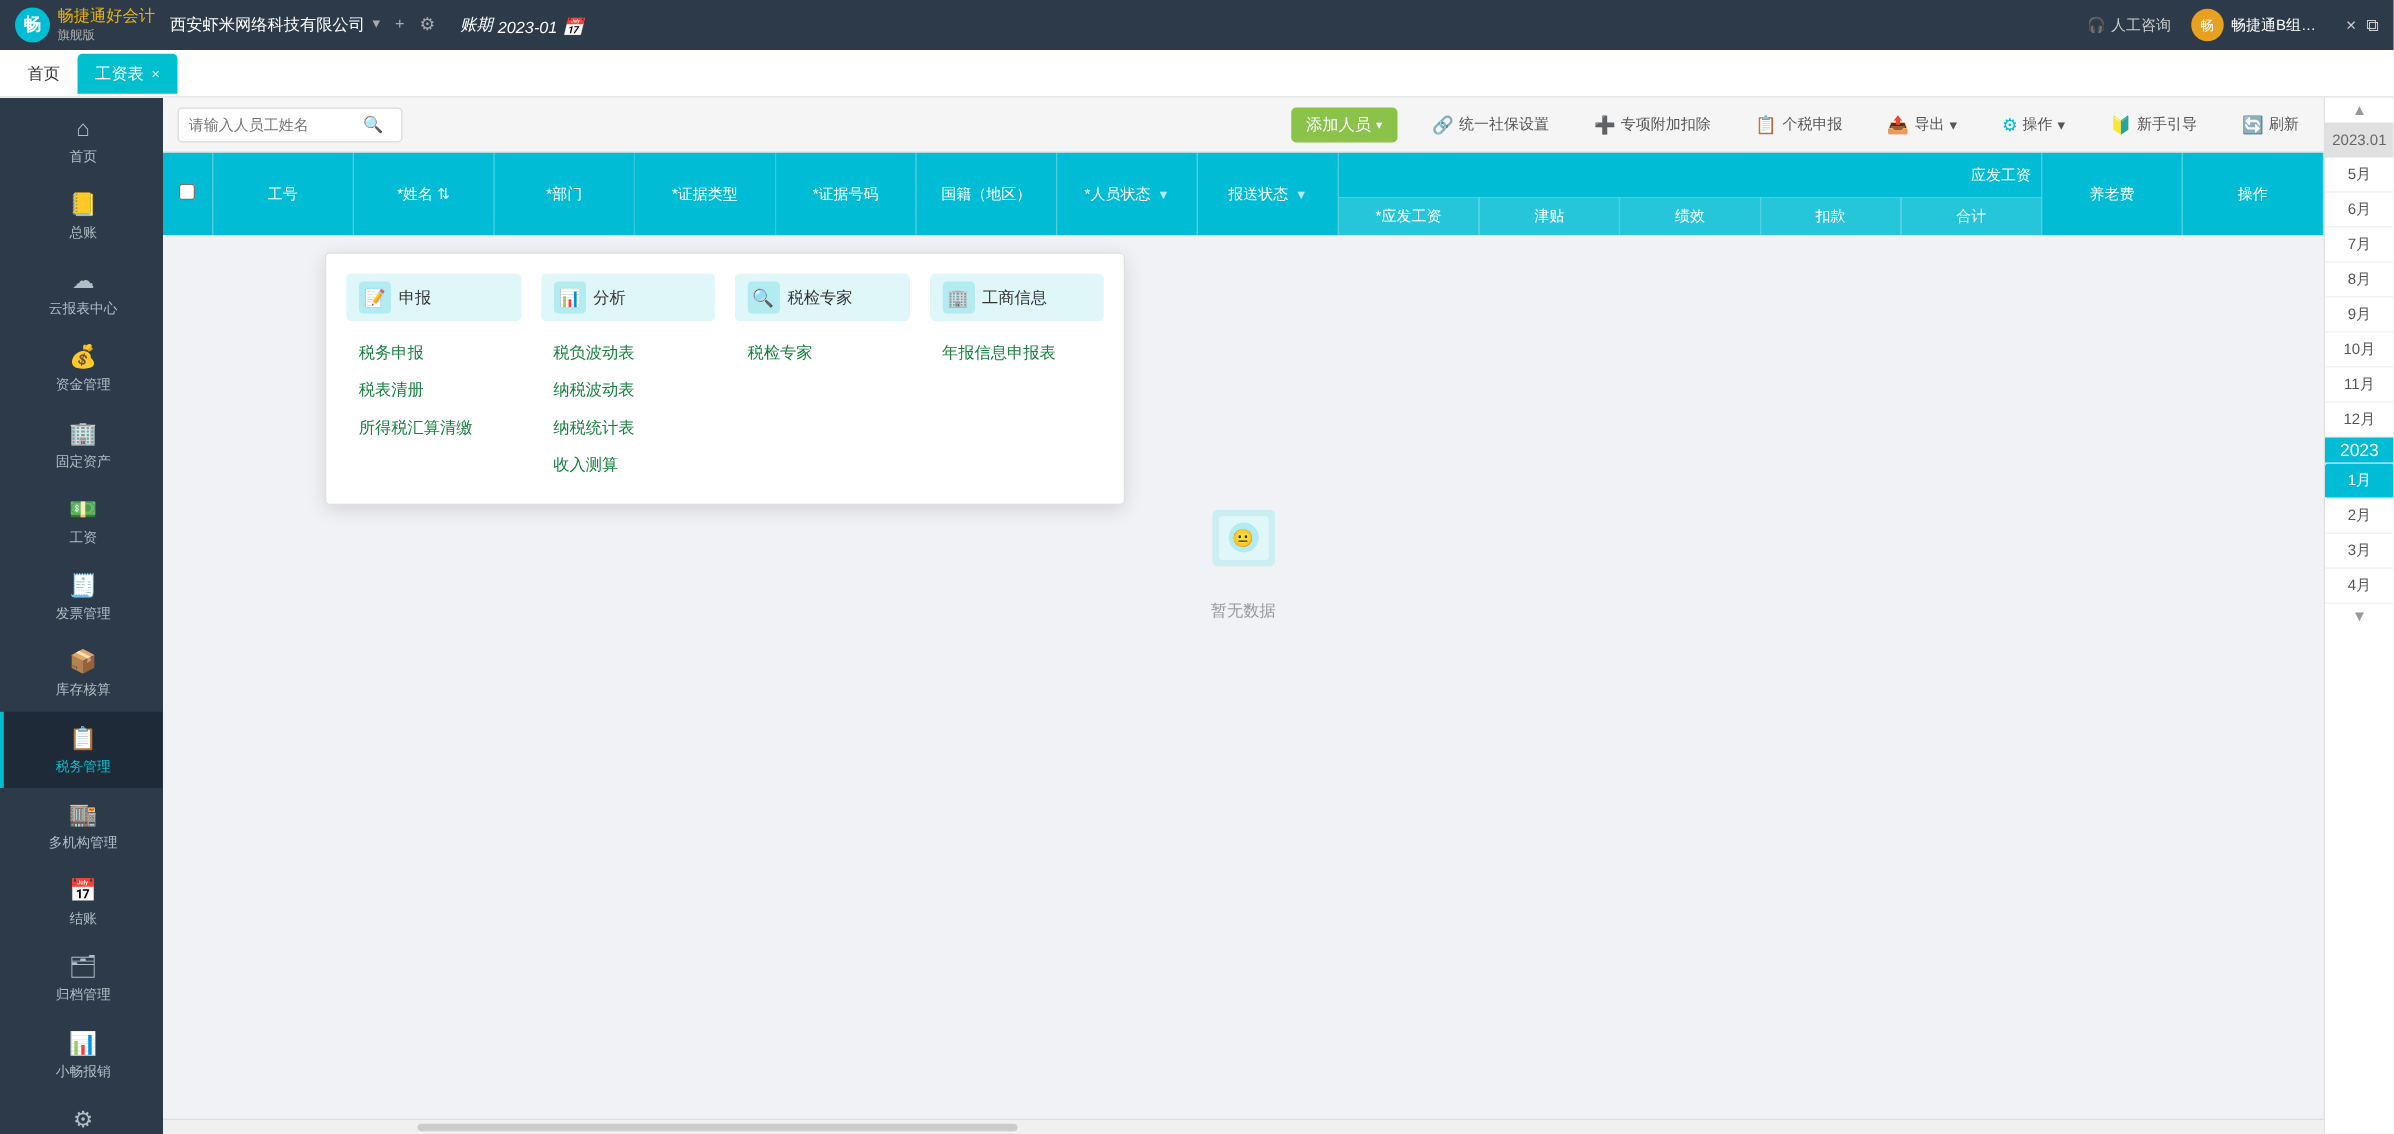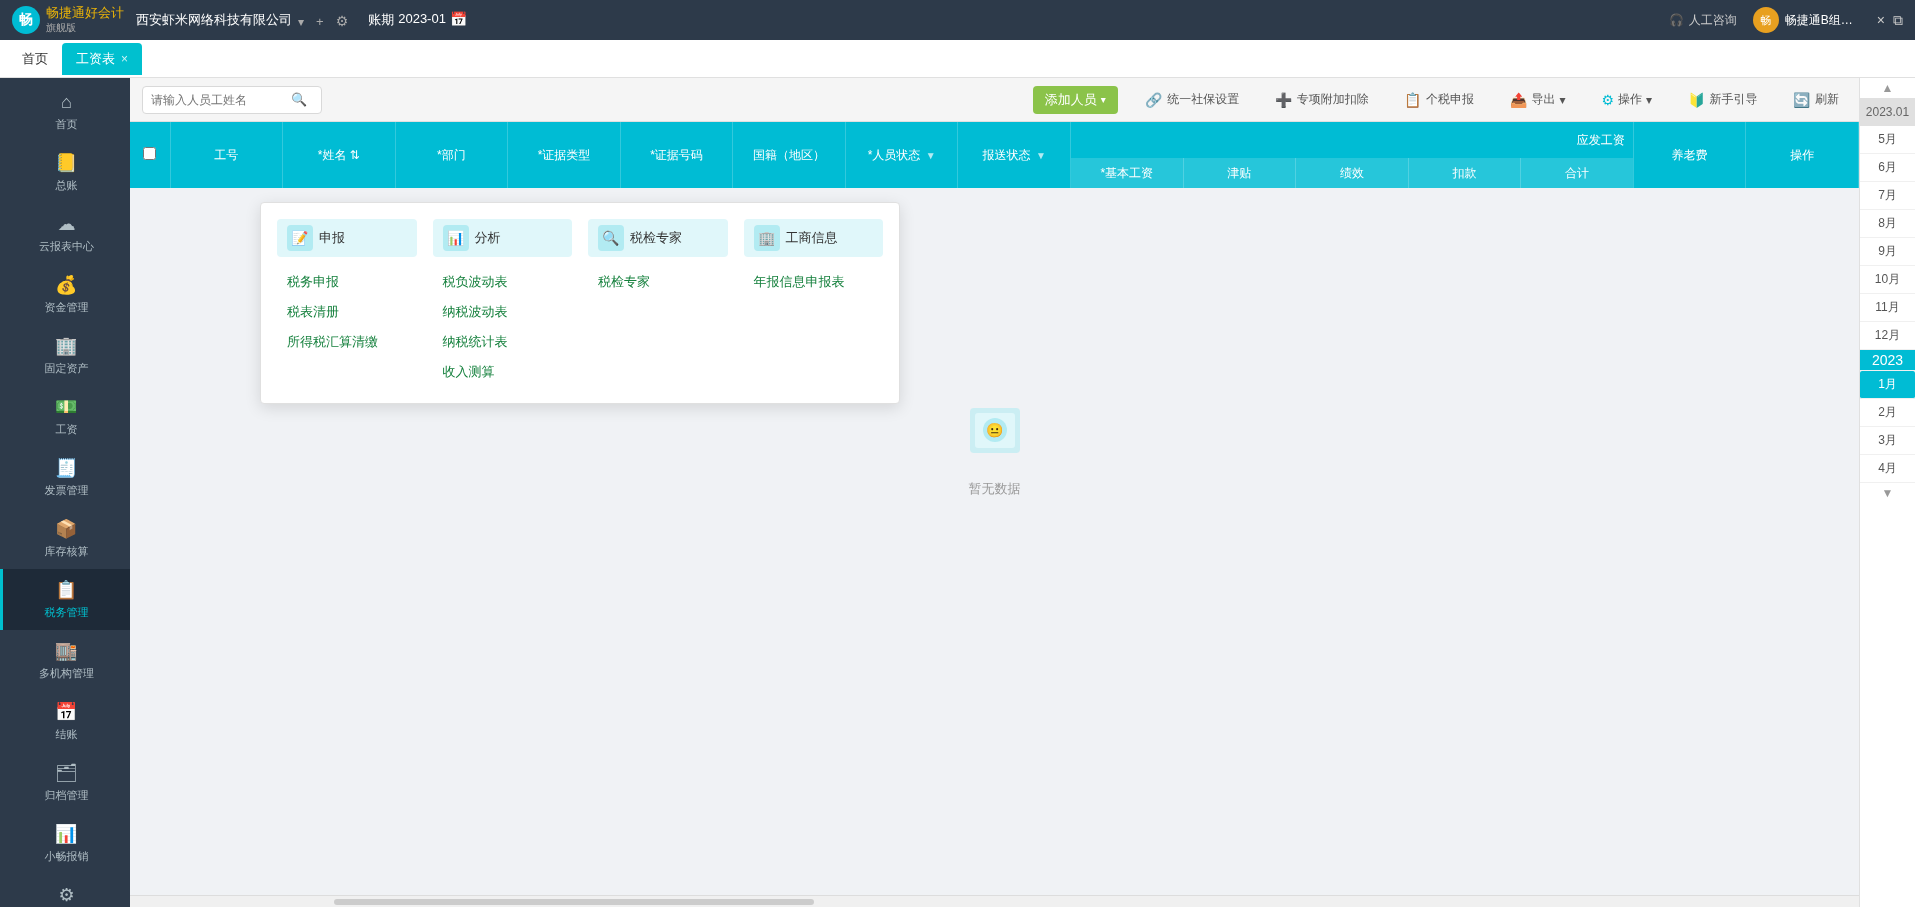--- a/index.html
+++ b/index.html
@@ -27,25 +27,25 @@
     .logo-icon {
       width: 28px; height: 28px;
       background: #00bcd4;
       border-radius: 50%;
       display: flex; align-items: center; justify-content: center;
       font-size: 14px; color: #fff; font-weight: bold;
     }
     .logo-text { font-size: 13px; color: #eab308; line-height: 1.2; }
     .logo-sub { font-size: 10px; color: #aaa; }
     .top-bar-company {
-      display: flex; align-items: flex-end; gap: 6px;
+      display: flex; align-items: flex-start; gap: 6px;
       color: #fff; font-size: 13px; margin-left: 4px;
     }
     .top-bar-company .arrow { color: #aaa; font-size: 12px; }
-    .top-bar-period { margin-left: 20px; color: #fff; font-size: 13px; display: flex; align-items: flex-start; gap: 4px; }
+    .top-bar-period { margin-left: 20px; color: #fff; font-size: 13px; display: flex; align-items: flex-end; gap: 4px; font-style: italic; }
     .top-bar-period .period-icon { color: #5bc0de; font-size: 14px; }
     .top-bar-right { margin-left: auto; display: flex; align-items: center; gap: 16px; }
     .top-bar-right .service { display: flex; align-items: center; gap: 4px; color: #ccc; font-size: 12px; cursor: pointer; }
     .top-bar-right .user-info { display: flex; align-items: center; gap: 6px; color: #fff; font-size: 12px; }
     .user-avatar { width: 26px; height: 26px; background: #e8a020; border-radius: 50%; display: flex; align-items: center; justify-content: center; color: #fff; font-size: 11px; }
     .top-bar-icons { display: flex; align-items: center; gap: 8px; margin-left: 8px; color: #ccc; font-size: 14px; }
 
     
     .tab-bar {
       height: 38px;
@@ -463,21 +463,21 @@
             <th rowspan="2">*证据类型</th>
             <th rowspan="2">*证据号码</th>
             <th rowspan="2">国籍（地区）</th>
             <th rowspan="2">*人员状态 <span class="filter-icon">▼</span></th>
             <th rowspan="2">报送状态 <span class="filter-icon">▼</span></th>
             <th colspan="5" style="text-align:right;">应发工资</th>
             <th rowspan="2">养老费</th>
             <th rowspan="2">操作</th>
           </tr>
           <tr>
-            <th class="sub-header">*基本工资</th>
+            <th class="sub-header">*应发工资</th>
             <th class="sub-header">津贴</th>
             <th class="sub-header">绩效</th>
             <th class="sub-header">扣款</th>
             <th class="sub-header">合计</th>
           </tr>
         </thead>
         <tbody>
         </tbody>
       </table>
 

